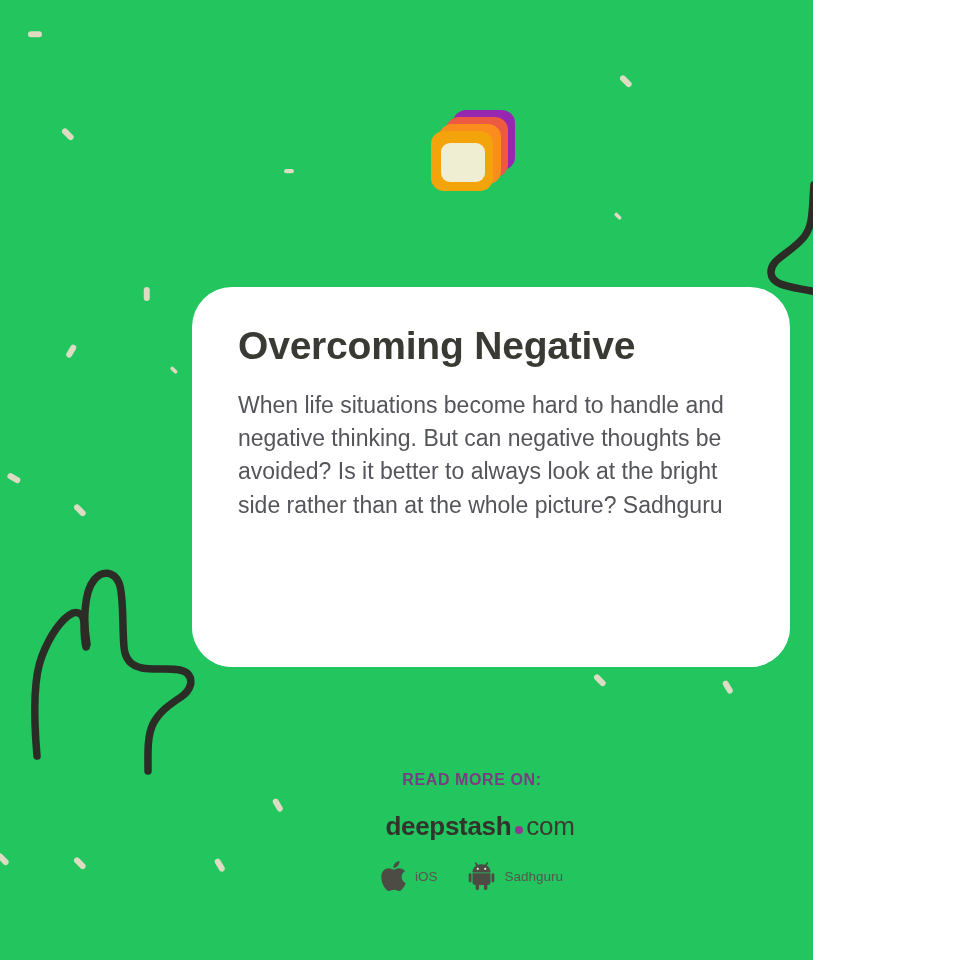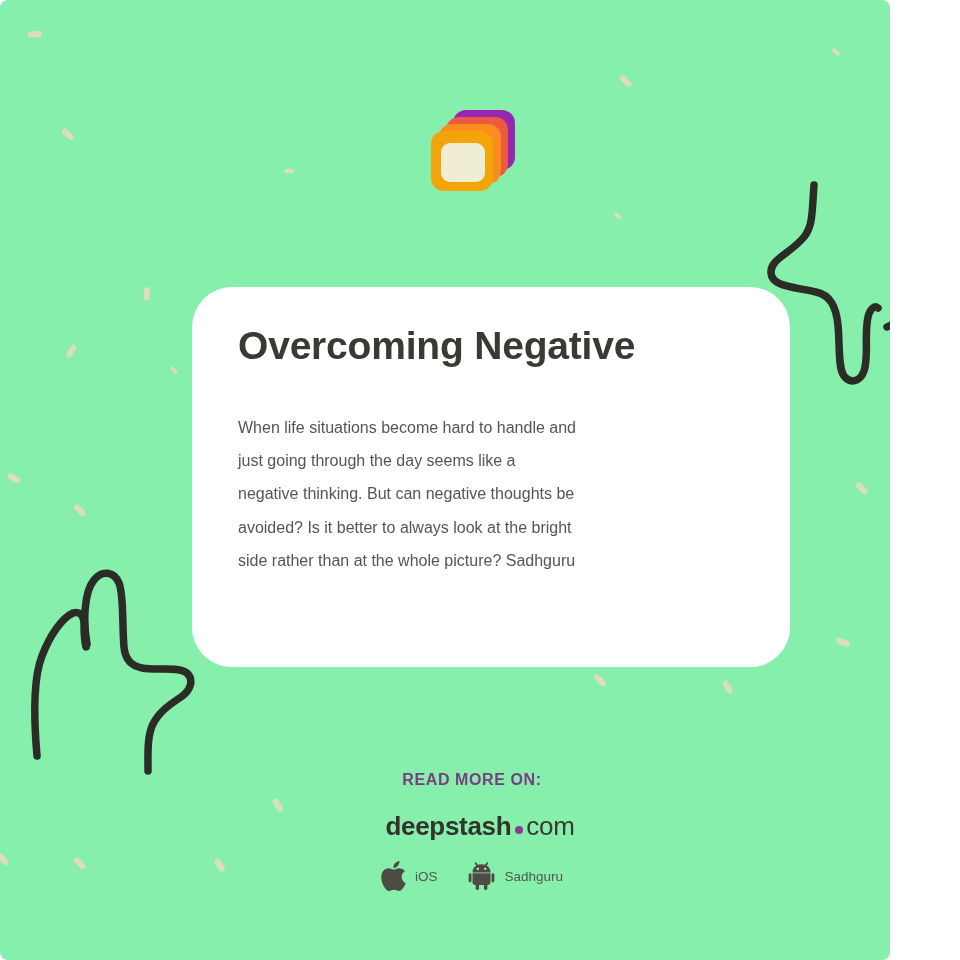--- a/index.html
+++ b/index.html
@@ -1,20 +1,19 @@
 <!DOCTYPE html>
 <html><head>
 <meta charset="utf-8">
 <style>
   html,body{margin:0;padding:0;}
   .canvas{
-    position:relative;width:890px;height:960px;overflow:hidden;
-    background:#86efac;
+    position:relative;width:813px;height:960px;overflow:hidden;
+    background:#22c55e;
     font-family:"Liberation Sans", sans-serif;
-    border-radius:8px;
   }
   .confetti{
     position:absolute;width:14px;height:5.5px;border-radius:3px;
     background:#DDDCC3;
   }
   
   .logo{position:absolute;left:431px;top:110px;width:84px;height:81px;}
   .logo .layer{position:absolute;width:62px;height:60px;border-radius:13px;}
   .logo .l-purple{left:22px;top:0;}
   .logo .l-red{left:15px;top:7px;}
@@ -25,21 +24,21 @@
   .card{
     position:absolute;left:192px;top:287px;width:598px;height:380px;
     background:#FFFFFF;border-radius:40px;
   }
   .card-title{
     margin:34px 46px 0 46px;font-size:39px;line-height:50px;font-weight:bold;
     color:#3A3A34;letter-spacing:-0.2px;
   }
   .card-title div{white-space:nowrap;}
   .card-body{
-    margin:40px 46px 0 46px;font-size:16px;line-height:33.2px;
+    margin:18px 46px 0 46px;font-size:23px;line-height:33.2px;
     color:#54555A;letter-spacing:0;
   }
   .card-body div{white-space:nowrap;}
   .card-fade{
     position:absolute;left:0;right:0;bottom:0;height:78px;
     border-radius:0 0 40px 40px;
     background:linear-gradient(to bottom, rgba(255,255,255,0) 0%, #FFFFFF 80%);
   }
   
   .hand{position:absolute;}
@@ -114,21 +113,20 @@
     <path d="M17 206 C13 160 14 126 22 106 C30 85 42 68 53 63 C59 61 64 65 64 73 C64 82 64 90 66 97"></path>
     <path d="M67 94 C63 72 64 42 74 30 C82 20 94 21 99 33 C104 45 102 75 104 97 C105 110 112 116 122 118 C138 121 158 116 167 123 C174 130 171 140 161 147 C149 155 139 162 133 174 C127 186 128 204 128 221"></path>
   </svg>
 
   <div class="card">
     <div class="card-title">
       <div>Overcoming Negative</div>
     </div>
     <div class="card-body">
       <div>When life situations become hard to handle and</div>
-      <div>just going through the day seems like a</div>
       <div>negative thinking. But can negative thoughts be</div>
       <div>avoided? Is it better to always look at the bright</div>
       <div>side rather than at the whole picture? Sadhguru</div>
     </div>
     <div class="card-fade"></div>
   </div>
 
   <div class="read-more">READ MORE ON:</div>
 
   <div class="brand">

